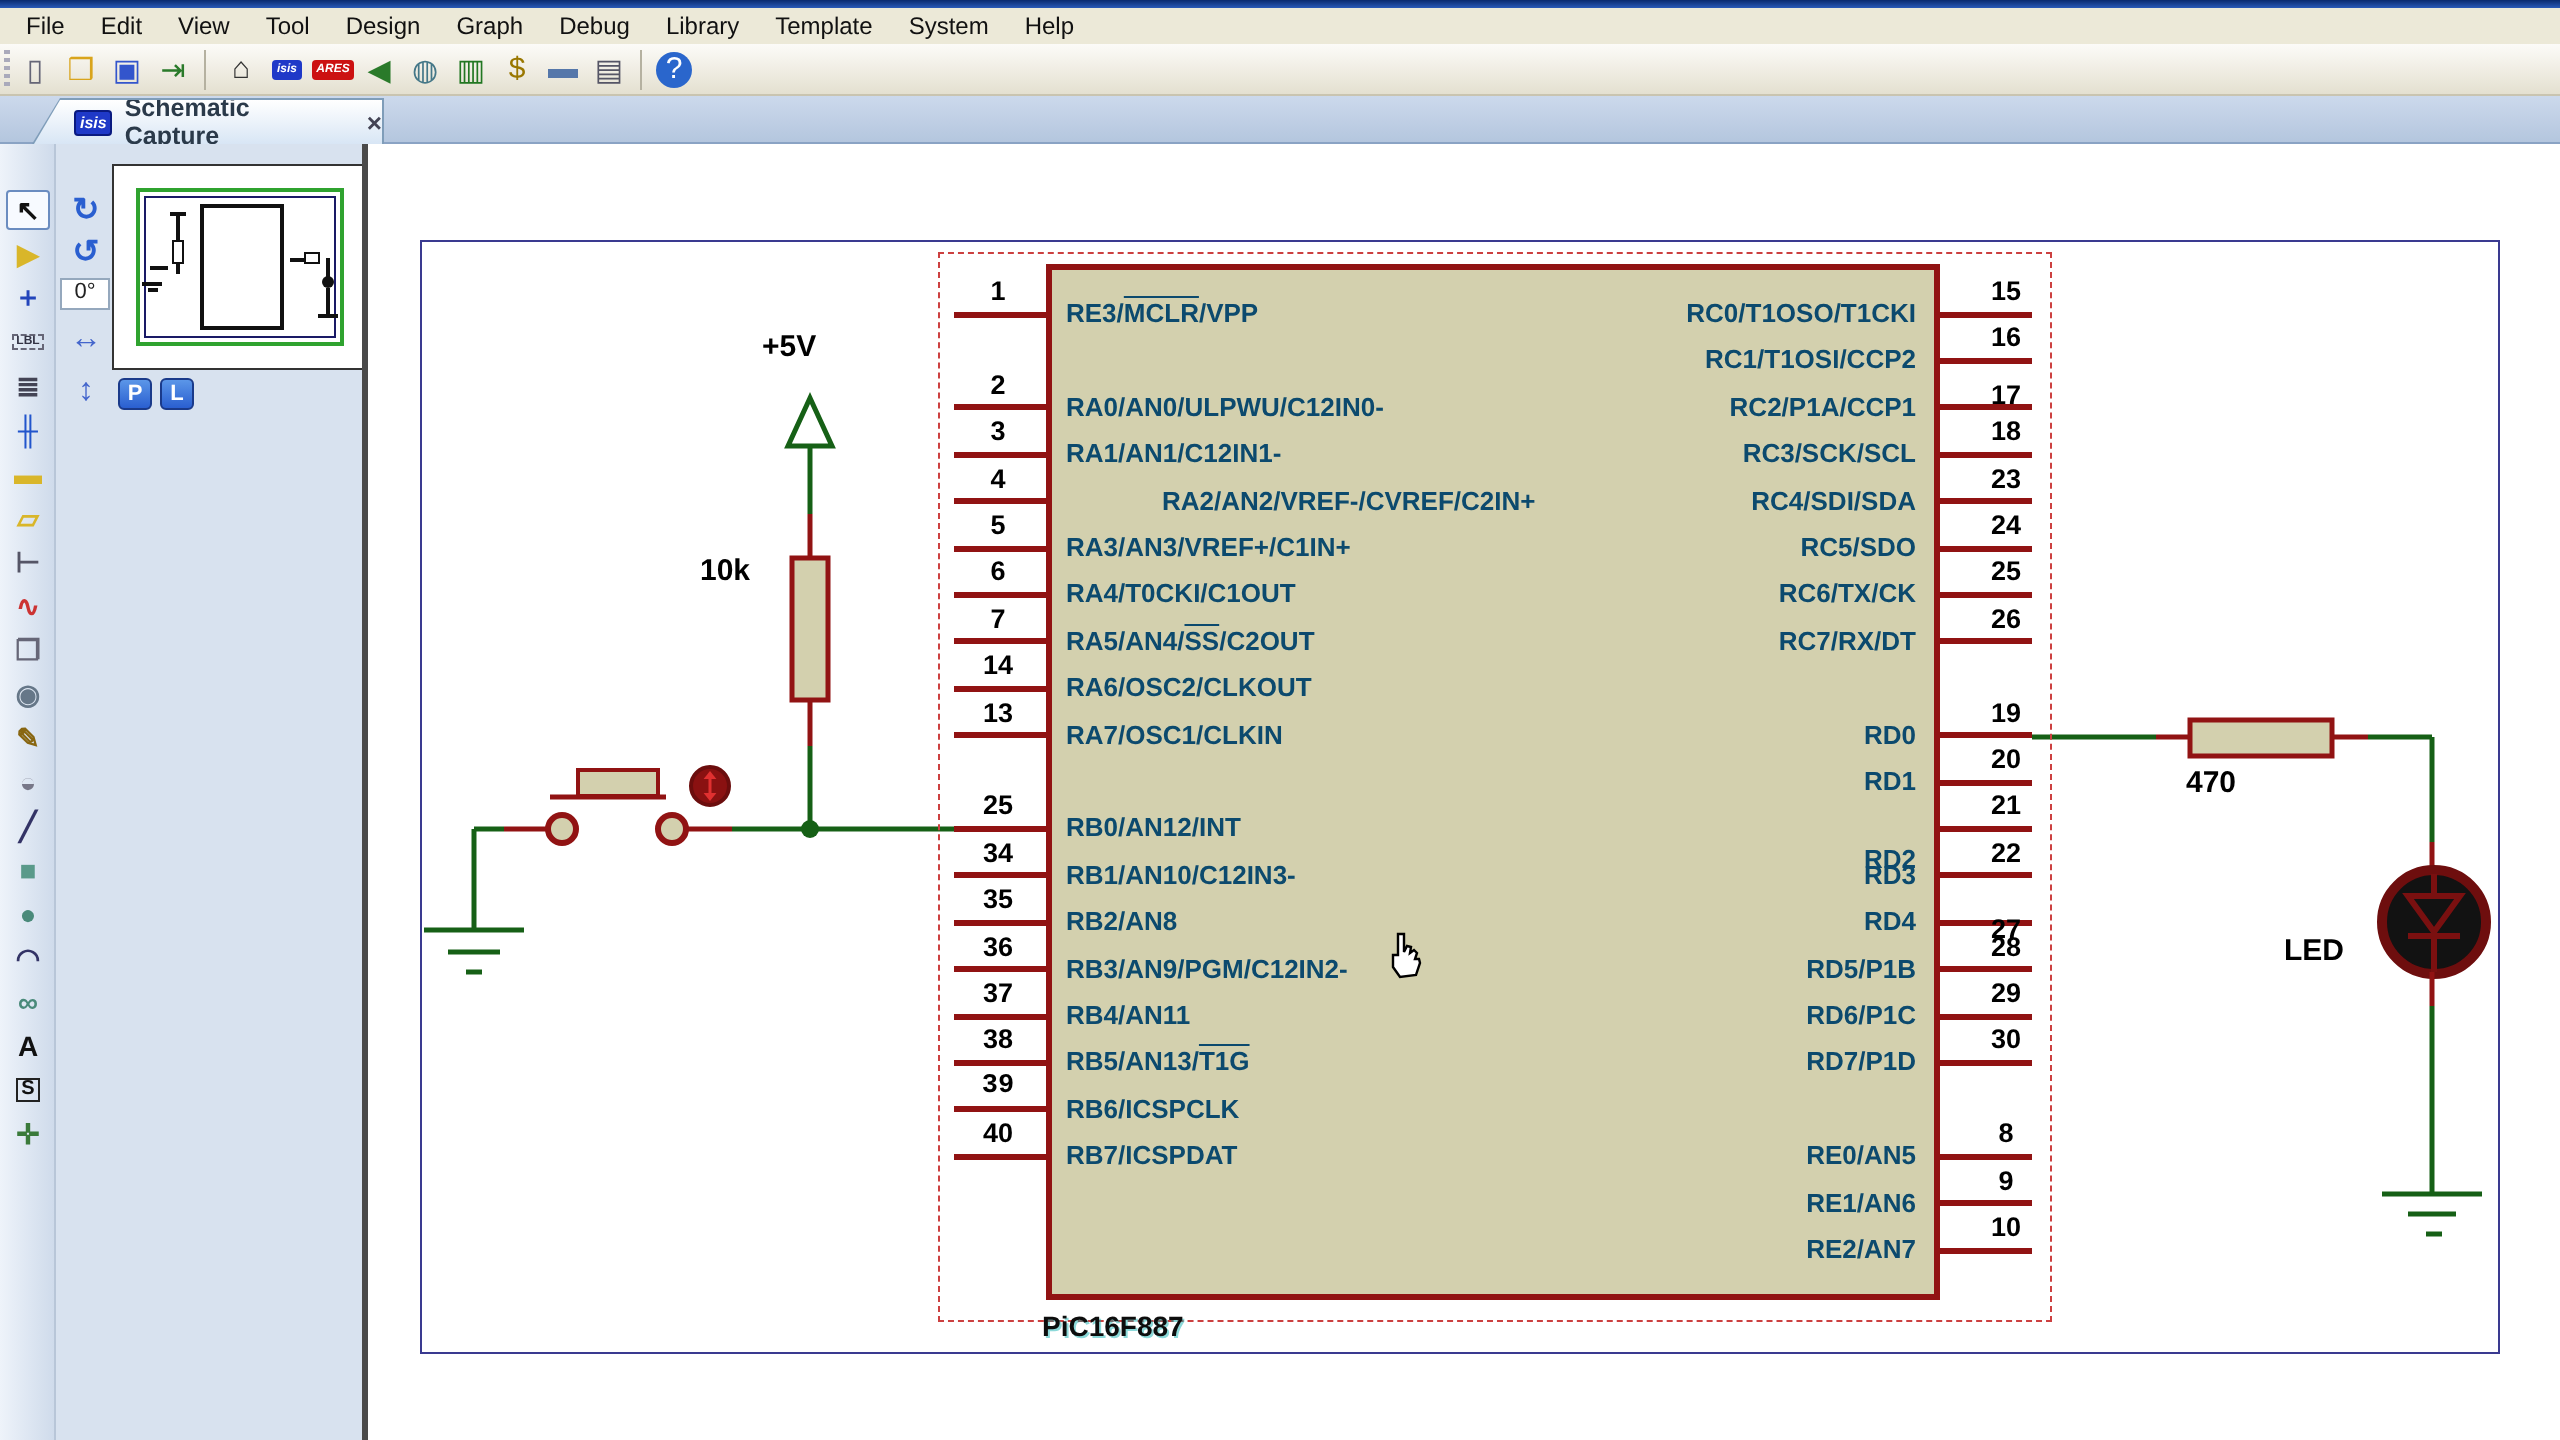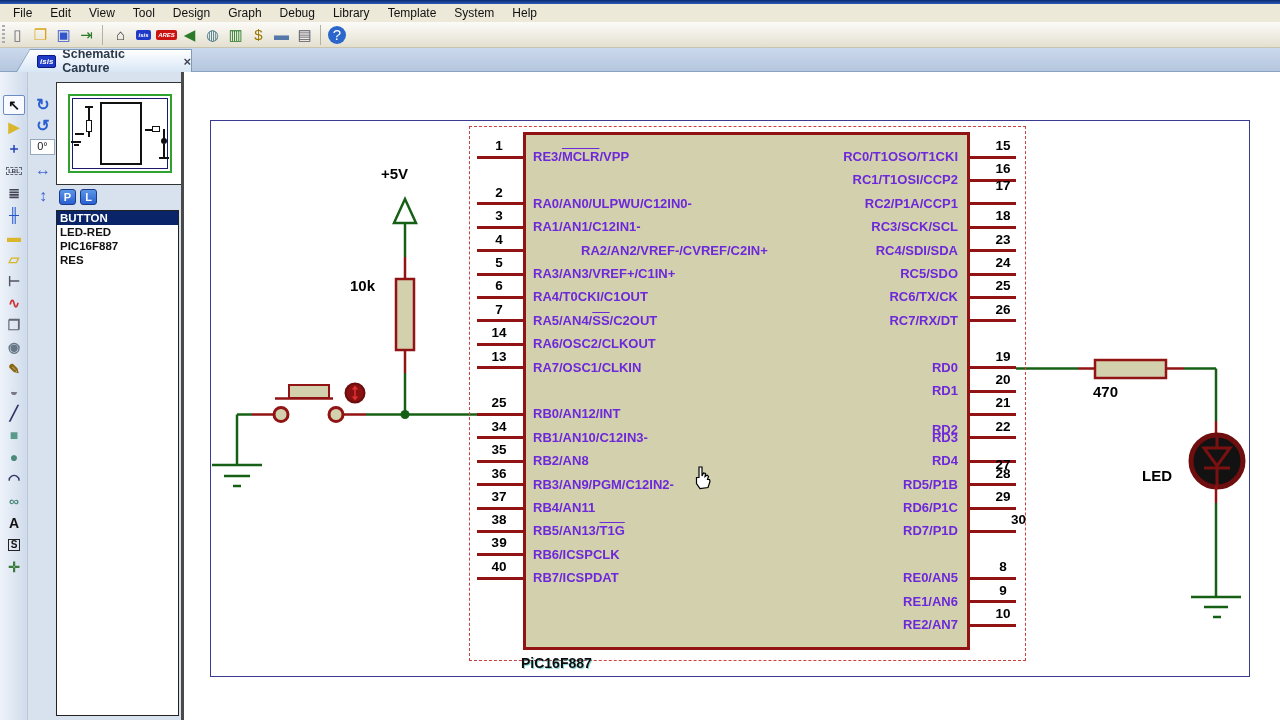--- a/index.html
+++ b/index.html
@@ -80,21 +80,21 @@
   #wires { position:absolute; left:0; top:0; pointer-events:none; }
 
   
   #chip-selection { position:absolute; left:469px; top:126px; width:557px; height:535px;
     border:1px dashed var(--selection,#cc4040); }
   #chip-body { position:absolute; left:523px; top:132px; width:447px; height:518px;
     background:var(--body_fill,#d3d0ae); border:3px solid var(--component,#911313); }
   .pin-stub { position:absolute; height:3px; background:var(--component,#911313); }
   .pin-num { position:absolute; width:46px; text-align:center; font-size:13.5px;
     font-weight:bold; color:#000; }
-  .pin-label { position:absolute; font-size:13px; font-weight:bold; color:#6d28d9;
+  .pin-label { position:absolute; font-size:13px; font-weight:bold; color:#0c4a6e;
     white-space:nowrap; }
   .ov { text-decoration:overline; }
   .sch-label { position:absolute; font-size:15px; font-weight:bold; color:#000; }
   #chip-ref { font-size:14px; color:#0d0d0d; text-shadow:1px 1px 0 rgba(0,170,170,.45); }
 
   #hand-cursor { position:absolute; left:692px; top:466px; }
 </style>
 </head>
 <body>
 
@@ -245,26 +245,20 @@
       <div class="pv" style="left:104px;top:55px;width:6px;height:6px;background:#111;border-radius:50%"></div>
       <div class="pv" style="left:106px;top:61px;width:2px;height:13px;background:#111"></div>
       <div class="pv" style="left:102px;top:74px;width:10px;height:2px;background:#111"></div>
     </div>
 
     <div id="selector-row">
       <div class="pl-btn" style="left:3px">P</div>
       <div class="pl-btn" style="left:24px">L</div>
     </div>
 
-    <div id="component-list">
-        <div class="citem sel">BUTTON</div>
-        <div class="citem">LED-RED</div>
-        <div class="citem">PIC16F887</div>
-        <div class="citem">RES</div>
-      </div>
   </div>
 
   <div id="divider"></div>
 
   <div id="canvas"></div>
   <div id="sheet-border"></div>
 
   <svg id="wires" width="1280" height="720" viewBox="0 0 1280 720">
 
     <g>
@@ -389,21 +383,21 @@
       <div class="pin-stub" style="top: 576.7px; left: 477px; width: 46px;"></div>
       <div class="pin-num" style="top: 559.2px; left: 476px;">40</div>
       <div class="pin-label" style="top: 570.2px; left: 533px;">RB7/ICSPDAT</div>
       <div class="pin-stub" style="top: 155.5px; left: 970px; width: 46px;"></div>
       <div class="pin-num" style="top: 138px; left: 980px;">15</div>
       <div class="pin-label" style="top: 149px; left: 700px; width: 258px; text-align: right;">RC0/T1OSO/T1CKI</div>
       <div class="pin-stub" style="top: 178.9px; left: 970px; width: 46px;"></div>
       <div class="pin-num" style="top: 161.4px; left: 980px;">16</div>
       <div class="pin-label" style="top: 172.4px; left: 700px; width: 258px; text-align: right;">RC1/T1OSI/CCP2</div>
       <div class="pin-stub" style="top: 202.3px; left: 970px; width: 46px;"></div>
-      <div class="pin-num" style="top: 178px; left: 980px;">17</div>
+      <div class="pin-num" style="top: 190px; left: 980px;">17</div>
       <div class="pin-label" style="top: 195.8px; left: 700px; width: 258px; text-align: right;">RC2/P1A/CCP1</div>
       <div class="pin-stub" style="top: 225.7px; left: 970px; width: 46px;"></div>
       <div class="pin-num" style="top: 208.2px; left: 980px;">18</div>
       <div class="pin-label" style="top: 219.2px; left: 700px; width: 258px; text-align: right;">RC3/SCK/SCL</div>
       <div class="pin-stub" style="top: 249.1px; left: 970px; width: 46px;"></div>
       <div class="pin-num" style="top: 231.6px; left: 980px;">23</div>
       <div class="pin-label" style="top: 242.6px; left: 700px; width: 258px; text-align: right;">RC4/SDI/SDA</div>
       <div class="pin-stub" style="top: 272.5px; left: 970px; width: 46px;"></div>
       <div class="pin-num" style="top: 255px; left: 980px;">24</div>
       <div class="pin-label" style="top: 266px; left: 700px; width: 258px; text-align: right;">RC5/SDO</div>
@@ -428,21 +422,21 @@
       <div class="pin-stub" style="top: 459.7px; left: 970px; width: 46px;"></div>
       <div class="pin-num" style="top: 457px; left: 980px;">27</div>
       <div class="pin-label" style="top: 453.2px; left: 700px; width: 258px; text-align: right;">RD4</div>
       <div class="pin-stub" style="top: 483.1px; left: 970px; width: 46px;"></div>
       <div class="pin-num" style="top: 465.6px; left: 980px;">28</div>
       <div class="pin-label" style="top: 476.6px; left: 700px; width: 258px; text-align: right;">RD5/P1B</div>
       <div class="pin-stub" style="top: 506.5px; left: 970px; width: 46px;"></div>
       <div class="pin-num" style="top: 489px; left: 980px;">29</div>
       <div class="pin-label" style="top: 500px; left: 700px; width: 258px; text-align: right;">RD6/P1C</div>
       <div class="pin-stub" style="top: 529.9px; left: 970px; width: 46px;"></div>
-      <div class="pin-num" style="top: 512.4px; left: 980px; text-align: right;">30</div>
+      <div class="pin-num" style="top: 512.4px; left: 980px;">30</div>
       <div class="pin-label" style="top: 523.4px; left: 700px; width: 258px; text-align: right;">RD7/P1D</div>
       <div class="pin-stub" style="top: 576.7px; left: 970px; width: 46px;"></div>
       <div class="pin-num" style="top: 559.2px; left: 980px;">8</div>
       <div class="pin-label" style="top: 570.2px; left: 700px; width: 258px; text-align: right;">RE0/AN5</div>
       <div class="pin-stub" style="top: 600.1px; left: 970px; width: 46px;"></div>
       <div class="pin-num" style="top: 582.6px; left: 980px;">9</div>
       <div class="pin-label" style="top: 593.6px; left: 700px; width: 258px; text-align: right;">RE1/AN6</div>
       <div class="pin-stub" style="top: 623.5px; left: 970px; width: 46px;"></div>
       <div class="pin-num" style="top: 606px; left: 980px;">10</div>
       <div class="pin-label" style="top: 617px; left: 700px; width: 258px; text-align: right;">RE2/AN7</div>

